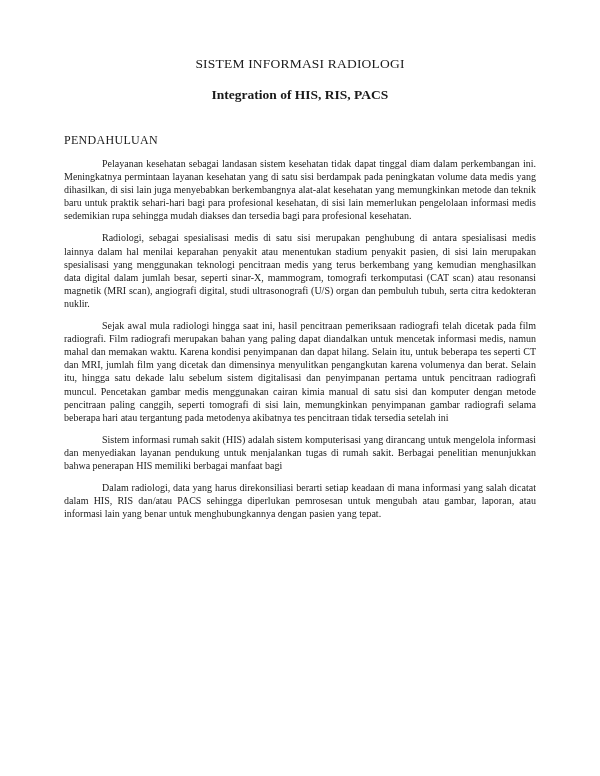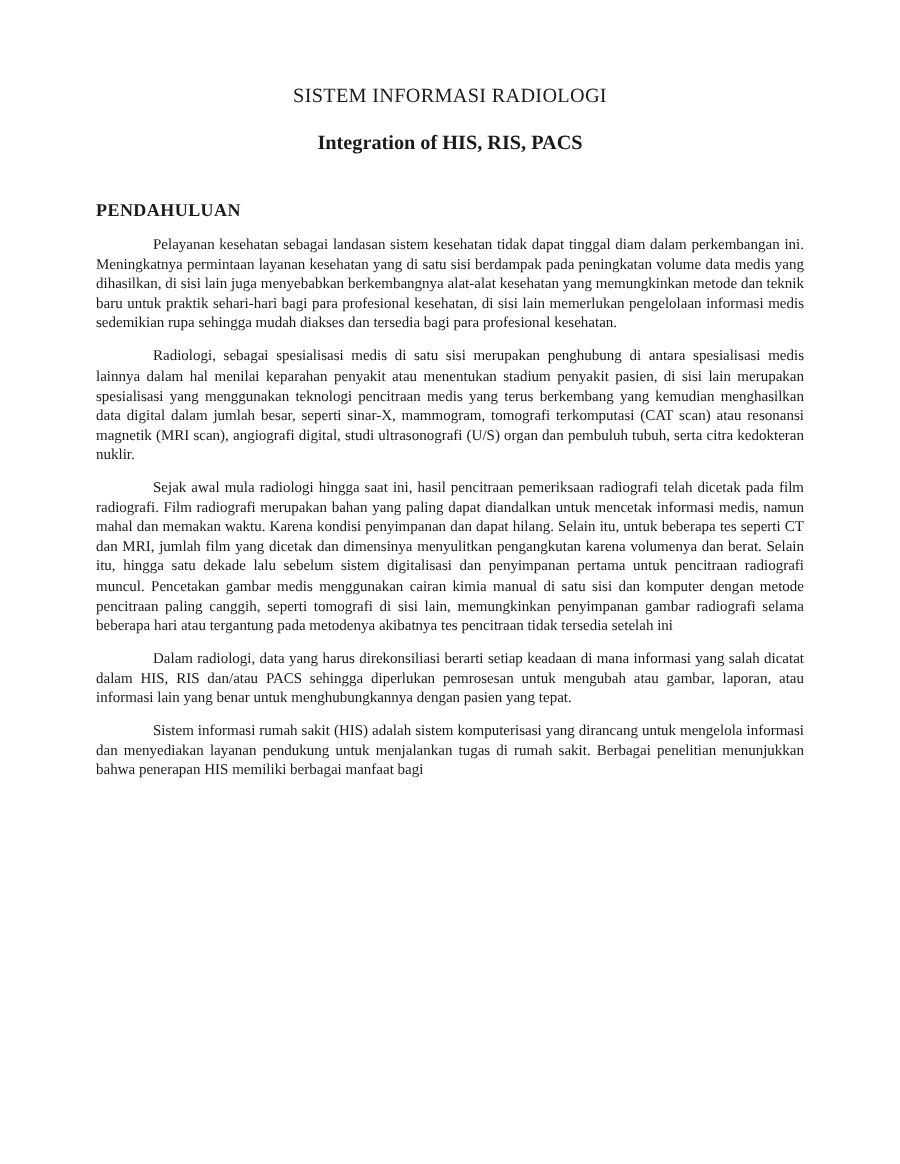--- a/index.html
+++ b/index.html
@@ -34,21 +34,21 @@
     margin: 0 0 13px 0;
   }
   .doc-authors {
     font-size: 13.5px;
     line-height: 1.4;
     margin: 0 auto;
     max-width: 470px;
   }
   .section-heading {
     font-size: 12px;
-    font-weight: bold;
+    font-weight: normal;
     letter-spacing: 0.3px;
     margin: 30px 0 9px 0;
   }
   .body-paragraph {
     font-size: 10px;
     line-height: 1.31;
     text-align: justify;
     text-indent: 38px;
     margin: 0 0 9px 0;
   }
@@ -61,16 +61,16 @@
   <div class="title-block">
     <div class="doc-title">SISTEM INFORMASI RADIOLOGI</div>
     <div class="doc-subtitle">Integration of HIS, RIS, PACS</div>
   </div>
 
   <div class="section-heading">PENDAHULUAN</div>
 
   <p class="body-paragraph">Pelayanan kesehatan sebagai landasan sistem kesehatan tidak dapat tinggal diam dalam perkembangan ini. Meningkatnya permintaan layanan kesehatan yang di satu sisi berdampak pada peningkatan volume data medis yang dihasilkan, di sisi lain juga menyebabkan berkembangnya alat-alat kesehatan yang memungkinkan metode dan teknik baru untuk praktik sehari-hari bagi para profesional kesehatan, di sisi lain memerlukan pengelolaan informasi medis sedemikian rupa sehingga mudah diakses dan tersedia bagi para profesional kesehatan.</p>
   <p class="body-paragraph">Radiologi, sebagai spesialisasi medis di satu sisi merupakan penghubung di antara spesialisasi medis lainnya dalam hal menilai keparahan penyakit atau menentukan stadium penyakit pasien, di sisi lain merupakan spesialisasi yang menggunakan teknologi pencitraan medis yang terus berkembang yang kemudian menghasilkan data digital dalam jumlah besar, seperti sinar-X, mammogram, tomografi terkomputasi (CAT scan) atau resonansi magnetik (MRI scan), angiografi digital, studi ultrasonografi (U/S) organ dan pembuluh tubuh, serta citra kedokteran nuklir.</p>
   <p class="body-paragraph">Sejak awal mula radiologi hingga saat ini, hasil pencitraan pemeriksaan radiografi telah dicetak pada film radiografi. Film radiografi merupakan bahan yang paling dapat diandalkan untuk mencetak informasi medis, namun mahal dan memakan waktu. Karena kondisi penyimpanan dan dapat hilang. Selain itu, untuk beberapa tes seperti CT dan MRI, jumlah film yang dicetak dan dimensinya menyulitkan pengangkutan karena volumenya dan berat. Selain itu, hingga satu dekade lalu sebelum sistem digitalisasi dan penyimpanan pertama untuk pencitraan radiografi muncul. Pencetakan gambar medis menggunakan cairan kimia manual di satu sisi dan komputer dengan metode pencitraan paling canggih, seperti tomografi di sisi lain, memungkinkan penyimpanan gambar radiografi selama beberapa hari atau tergantung pada metodenya akibatnya tes pencitraan tidak tersedia setelah ini</p>
+  <p class="body-paragraph">Sistem informasi rumah sakit (HIS) adalah sistem komputerisasi yang dirancang untuk mengelola informasi dan menyediakan layanan pendukung untuk menjalankan tugas di rumah sakit. Berbagai penelitian menunjukkan bahwa penerapan HIS memiliki berbagai manfaat bagi</p>
   <p class="body-paragraph">Dalam radiologi, data yang harus direkonsiliasi berarti setiap keadaan di mana informasi yang salah dicatat dalam HIS, RIS dan/atau PACS sehingga diperlukan pemrosesan untuk mengubah atau gambar, laporan, atau informasi lain yang benar untuk menghubungkannya dengan pasien yang tepat.</p>
-  <p class="body-paragraph">Sistem informasi rumah sakit (HIS) adalah sistem komputerisasi yang dirancang untuk mengelola informasi dan menyediakan layanan pendukung untuk menjalankan tugas di rumah sakit. Berbagai penelitian menunjukkan bahwa penerapan HIS memiliki berbagai manfaat bagi</p>
 
 </div>
 
 </body></html>

